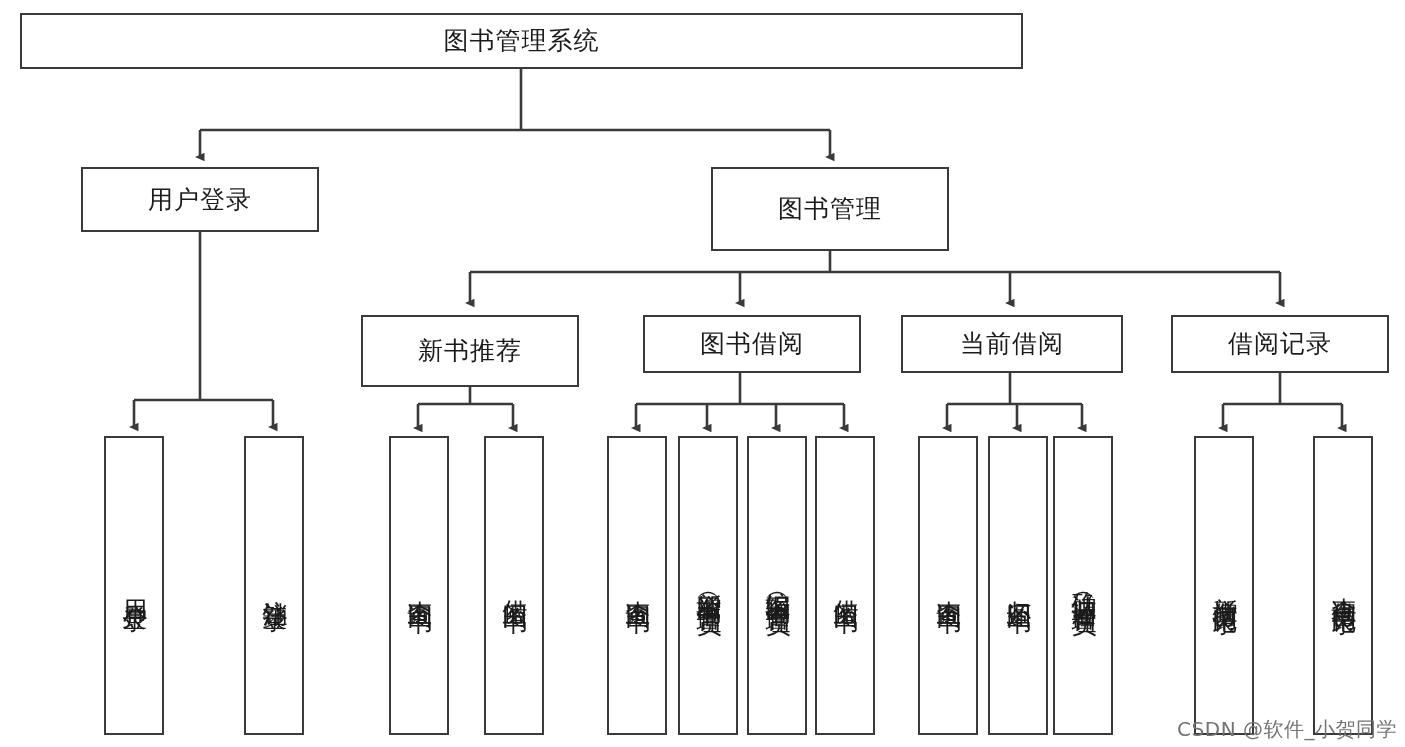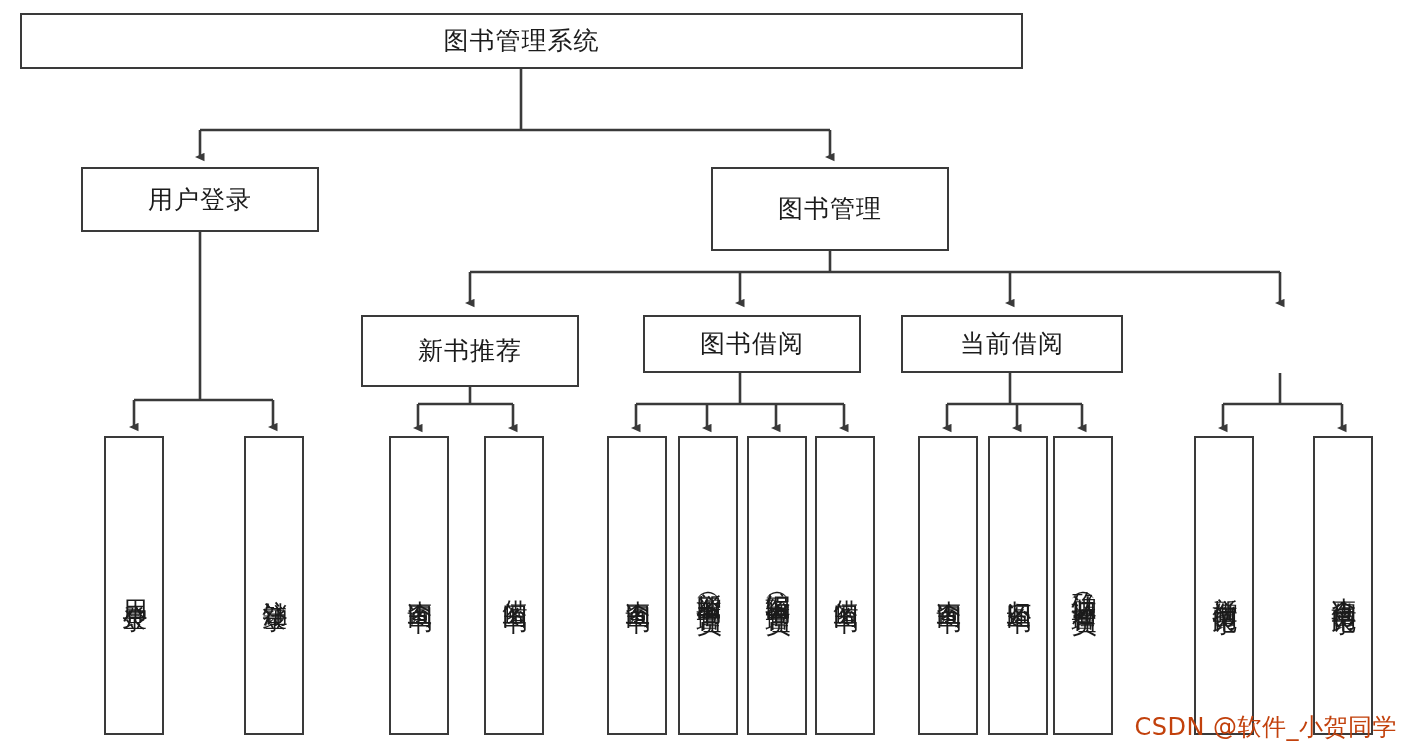--- a/index.html
+++ b/index.html
@@ -52,22 +52,22 @@
     justify-content: center;
   }
   .node .lbl {
     display: block;
     white-space: pre-line;
   }
   #watermark {
     position: absolute;
     right: 8px;
     bottom: 4px;
-    font-size: 24px;
-    color: #c2410c;
+    font-size: 20px;
+    color: #737373;
     letter-spacing: 0.5px;
     user-select: none;
     white-space: nowrap;
   }
 </style>
 </head>
 <body>
 
 <div id="canvas">
 
@@ -134,20 +134,23 @@
 
   <div class="node horiz" style="left:361px; top:315px; width:218px; height:72px;">
     <span class="lbl">新书推荐</span>
   </div>
   <div class="node horiz" style="left:631px; top:315px; width:218px; height:58px;margin-left:12px;">
     <span class="lbl">图书借阅</span>
   </div>
   <div class="node horiz" style="left:901px; top:315px; width:222px; height:58px;">
     <span class="lbl">当前借阅</span>
   </div>
+  <div class="node horiz" style="left:1171px; top:315px; width:218px; height:58px;">
+    <span class="lbl">借阅记录</span>
+  </div>
 
   <div class="node vert" style="left:104px; top:436px; width:60px; height:299px;">
     <span class="lbl">用户登录</span>
   </div>
   <div class="node vert" style="left:244px; top:436px; width:60px; height:299px;">
     <span class="lbl">注销登录</span>
   </div>
 
   <div class="node vert" style="left:389px; top:436px; width:60px; height:299px;">
     <span class="lbl">查询图书</span>

